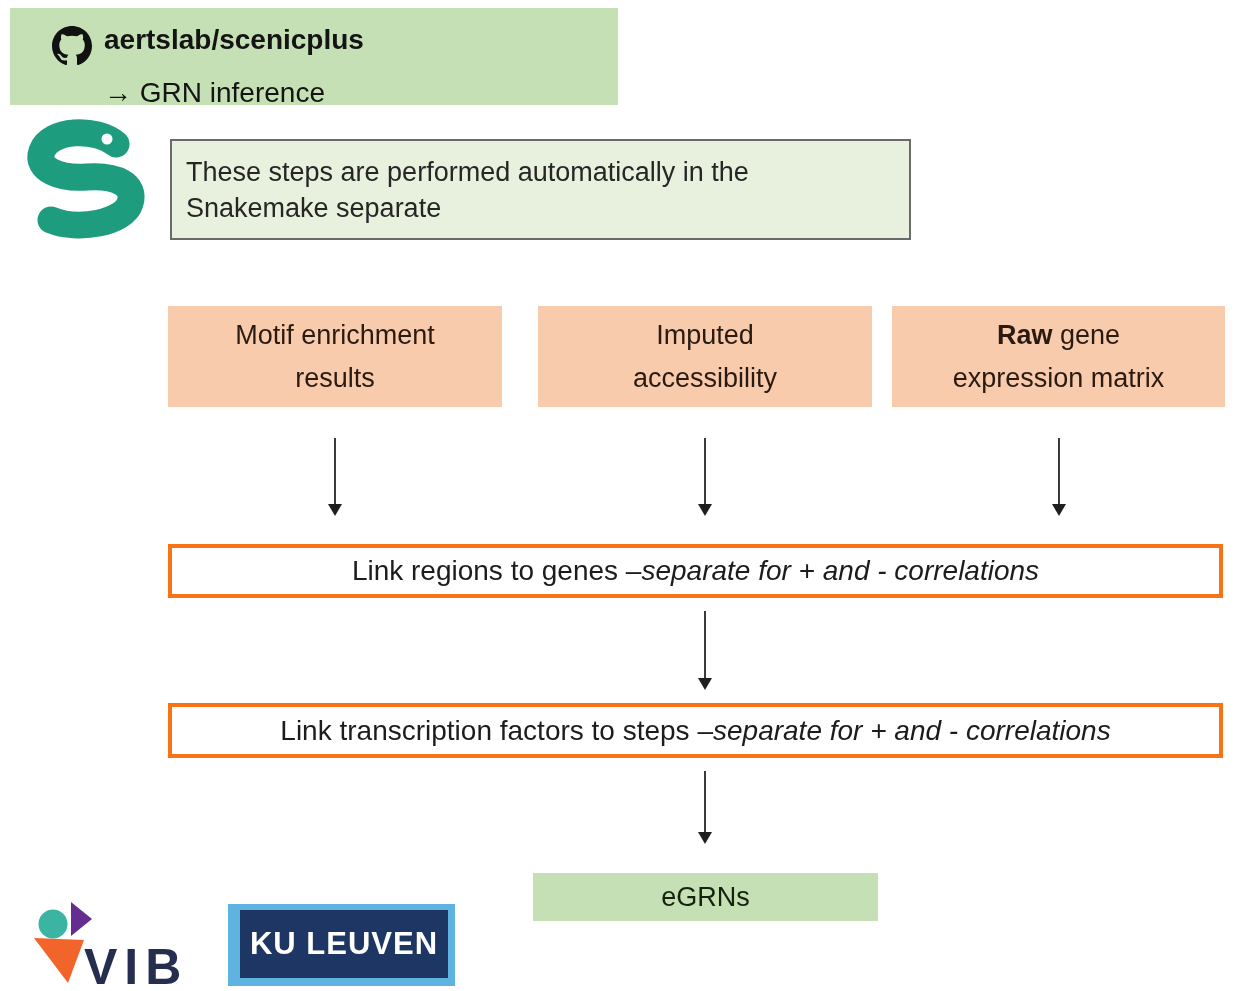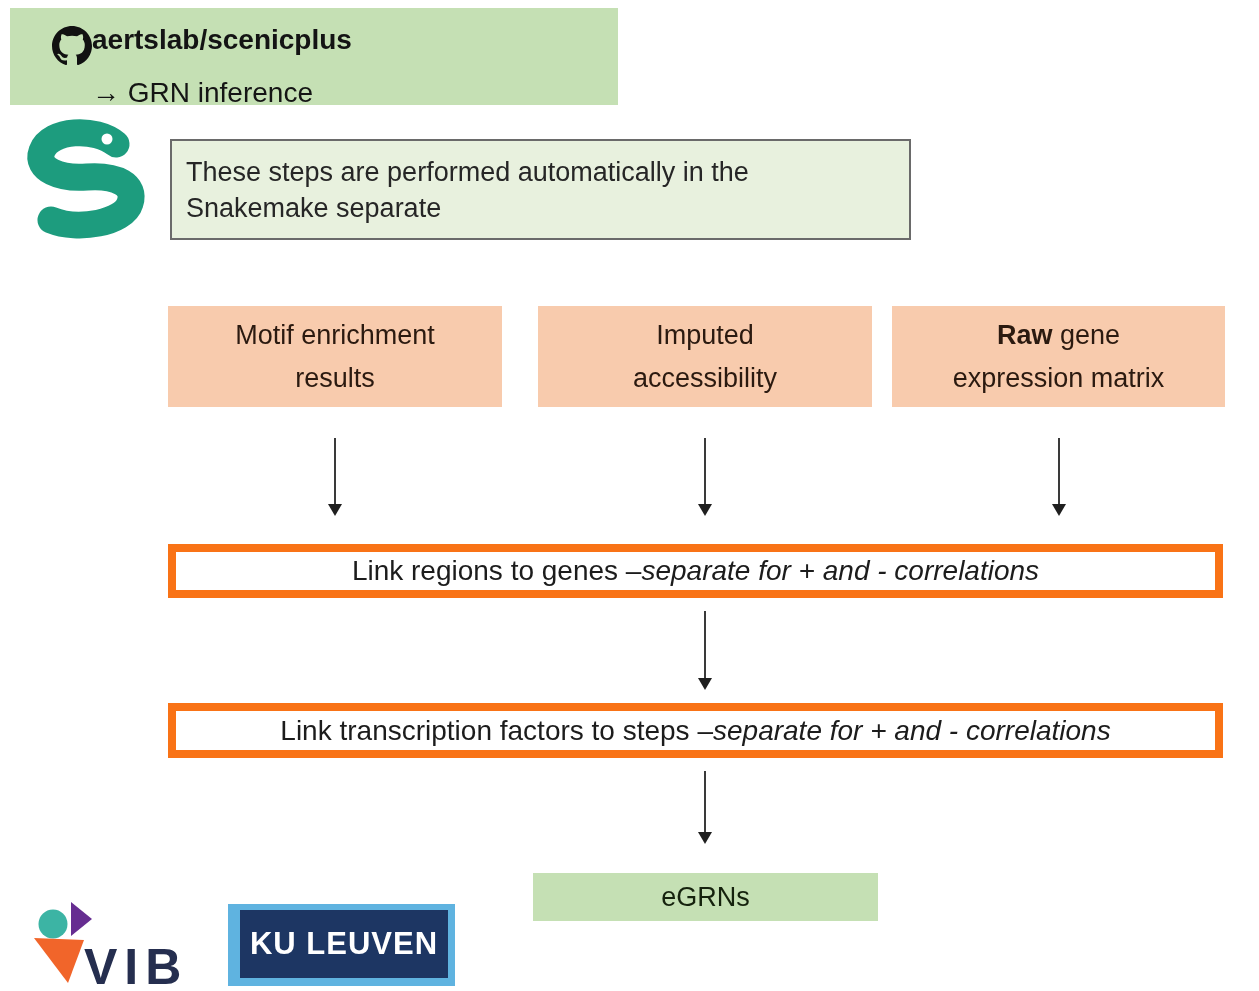--- a/index.html
+++ b/index.html
@@ -5,21 +5,21 @@
   html,body{margin:0;padding:0;background:#ffffff;}
   .stage{
     position:relative;width:1259px;height:991px;background:#ffffff;
     font-family:"Liberation Sans", sans-serif;color:#1f1f1f;overflow:hidden;
   }
   .abs{position:absolute;box-sizing:border-box;}
 
   
   .banner{
     left:10px;top:8px;width:608px;height:97px;background:#c5e0b4;
-    display:flex;align-items:flex-start;padding:16px 0 0 42px;
+    display:flex;align-items:flex-start;padding:16px 0 0 42px;gap:12px;
   }
   .gh-icon{width:40px;height:40px;flex:0 0 auto;margin-top:2px;}
   .banner-line1{font-size:28px;font-weight:bold;color:#141414;line-height:32px;}
   .banner-line2{font-size:28px;color:#141414;line-height:32px;margin-top:21px;}
 
   
   .snake-logo{left:14px;top:114px;width:150px;height:148px;}
   .note-box{
     left:170px;top:139px;width:741px;height:101px;
     background:#e8f1de;border:2px solid #6a6a6a;
@@ -38,21 +38,21 @@
   .arrow{position:absolute;width:14px;display:flex;flex-direction:column;align-items:center;}
   .arrow .shaft{width:2px;flex:1;background:#3a3a3a;}
   .arrow .head{
     width:0;height:0;flex:0 0 auto;
     border-left:7px solid transparent;border-right:7px solid transparent;
     border-top:12px solid #1f1f1f;
   }
 
   
   .step-box{
-    left:168px;width:1055px;background:#ffffff;border:8px solid #f97316;
+    left:168px;width:1055px;background:#ffffff;border:4px solid #f97316;
     display:flex;align-items:center;justify-content:center;
     font-size:28px;color:#1c1c1c;
   }
   .step-box em{font-style:italic;}
 
   
   .output-box{
     left:533px;top:873px;width:345px;height:48px;background:#c5e0b4;
     display:flex;align-items:center;justify-content:center;
     font-size:27px;color:#15220d;

